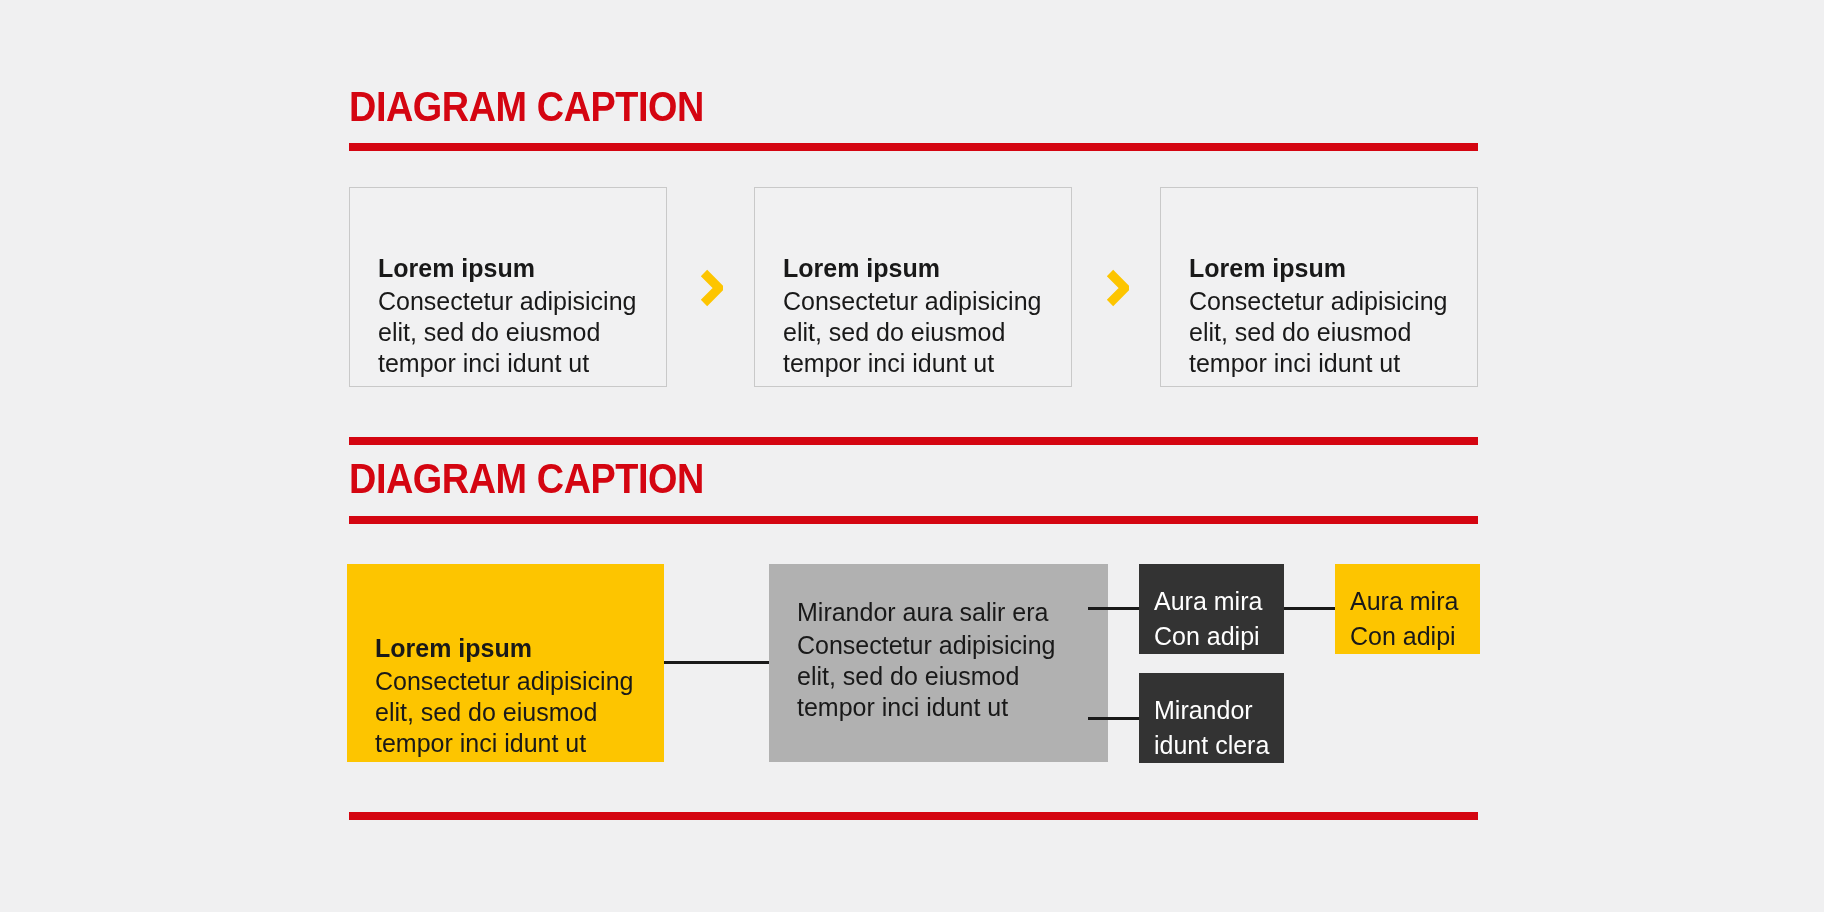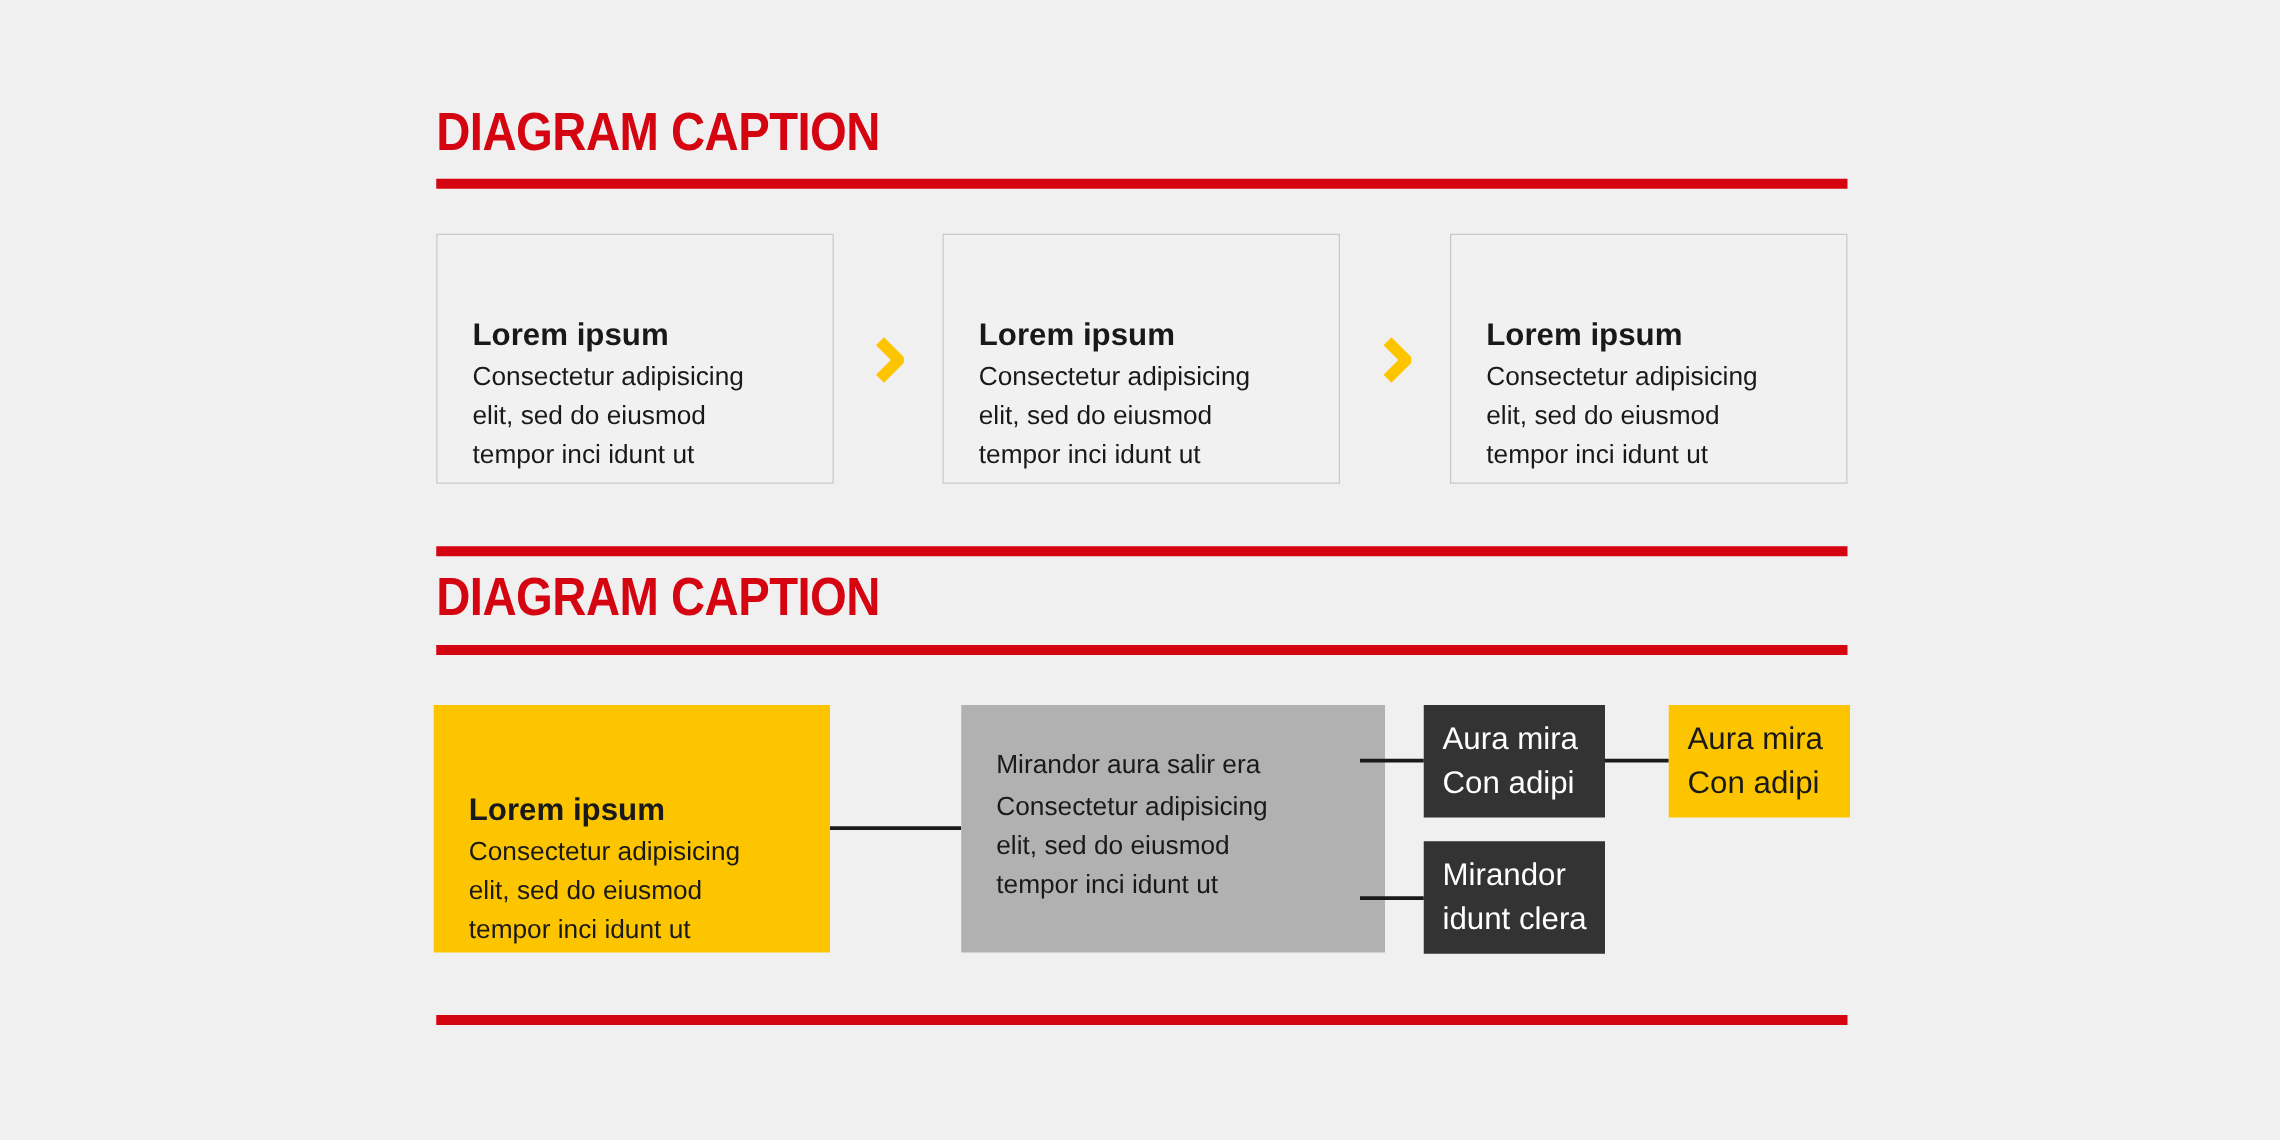--- a/index.html
+++ b/index.html
@@ -33,36 +33,36 @@
     width:318px;height:200px;
     box-sizing:border-box;
     background:#f1f1f2;
     border:1px solid #c9c9c9;
     padding:26px 24px 0 28px;
   }
   .step-title{
     font-size:25px;line-height:36px;font-weight:bold;white-space:nowrap;margin-top:36px;
   }
   .tline{
-    font-size:21px;line-height:31px;white-space:nowrap;
+    font-size:25px;line-height:31px;white-space:nowrap;
   }
   .chev{position:absolute;}
   .bignode{
     position:absolute;
     width:317px;height:198px;
     box-sizing:border-box;
     padding:30px 20px 0 28px;
   }
   .bignode.yellow{background:#fdc500;}
   .bignode.gray{background:#b1b1b1;width:339px;}
   .smallnode{
     position:absolute;
     width:145px;height:90px;
     box-sizing:border-box;
-    display:flex;flex-direction:column;justify-content:center;
+    display:flex;flex-direction:column;justify-content:flex-end;
     padding-left:15px;
   }
   .smallnode.dark{background:#333333;color:#ffffff;}
   .smallnode.yellow{background:#fdc500;color:#191919;}
   .node-line{font-size:25px;line-height:35px;white-space:nowrap;}
   .connector{
     position:absolute;height:3px;background:#1a1a1a;
   }
 </style>
 </head>

